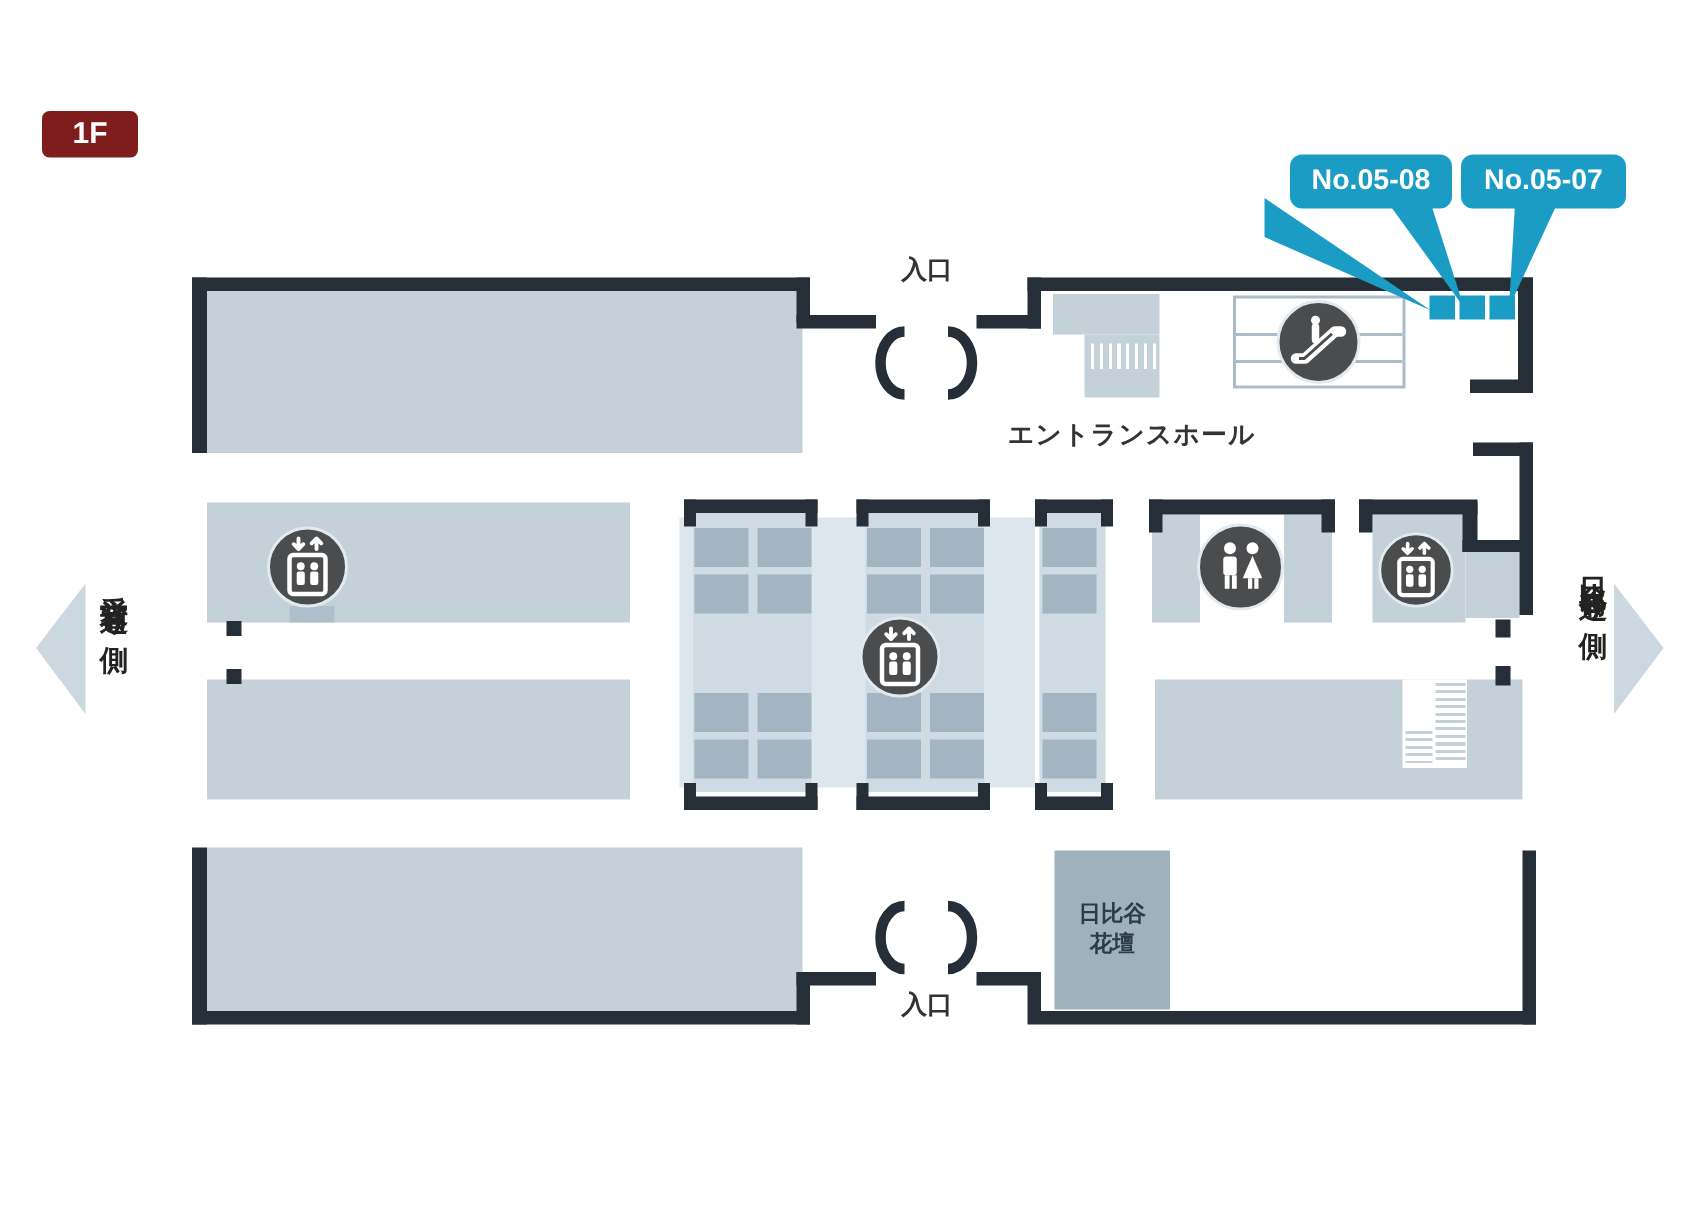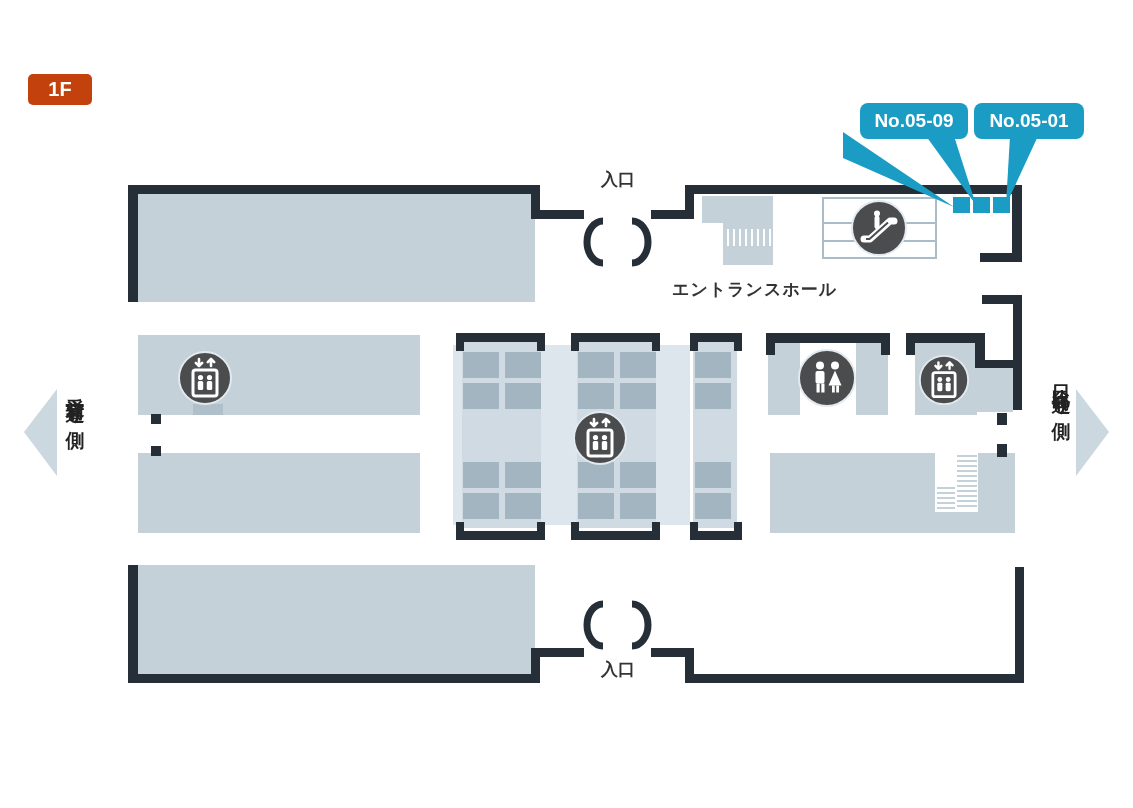--- a/index.html
+++ b/index.html
@@ -14,21 +14,21 @@
   .hatchv{position:absolute;background:repeating-linear-gradient(90deg,#ffffff 0,#ffffff 2px,rgba(0,0,0,0) 2px,rgba(0,0,0,0) 6px);}
   .stairs{position:absolute;background:#ffffff;}
   .stripes{position:absolute;background:repeating-linear-gradient(180deg,#c5d1d9 0,#c5d1d9 2px,#ffffff 2px,#ffffff 5px);}
   .escbox{position:absolute;background:#ffffff;border:2px solid #a9bcc7;box-sizing:border-box;}
   .escline{position:absolute;background:#a9bcc7;}
   .adsq{position:absolute;background:#1b9cc4;}
   .callout{position:absolute;background:#1b9cc4;color:#fff;font-weight:bold;font-size:19px;display:flex;align-items:center;justify-content:center;border-radius:8px;}
   .icon{position:absolute;}
   .jp{position:absolute;color:#333;font-weight:600;}
   .vtext{writing-mode:vertical-rl;text-orientation:upright;font-size:19px;letter-spacing:3px;color:#222;}
-  .badge{position:absolute;background:#c2410c;color:#fff;font-weight:bold;font-size:20px;display:flex;align-items:center;justify-content:center;border-radius:5px;}
+  .badge{position:absolute;background:#7f1d1d;color:#fff;font-weight:bold;font-size:20px;display:flex;align-items:center;justify-content:center;border-radius:5px;}
   svg.overlay{position:absolute;left:0;top:0;pointer-events:none;}
 </style>
 </head>
 <body>
 
 <div class="stage">
 
   <div class="room" style="left:138px;top:194px;width:397px;height:108px"></div>
 
   <div class="room" style="left:702px;top:196px;width:71px;height:27px"></div>
@@ -75,20 +75,24 @@
   <div class="room" style="left:856px;top:343px;width:32px;height:72px"></div>
   <div class="room" style="left:915px;top:343px;width:62px;height:72px"></div>
   <div class="room" style="left:977px;top:368px;width:36px;height:44px"></div>
 
   <div class="room" style="left:770px;top:453px;width:245px;height:80px"></div>
   <div class="stairs" style="left:935px;top:453px;width:43px;height:59px"></div>
   <div class="stripes" style="left:957px;top:455px;width:20px;height:55px"></div>
   <div class="stripes" style="left:937px;top:487px;width:18px;height:24px"></div>
 
   <div class="room" style="left:138px;top:565px;width:397px;height:109px"></div>
+  <div class="store" style="left:703px;top:567px;width:77px;height:106px;font-size:15px;line-height:1.35">
+    <span>日比谷</span>
+    <span>花壇</span>
+  </div>
 
   <div class="w" style="left:128px;top:185px;width:412px;height:9px"></div>
   <div class="w" style="left:128px;top:185px;width:10px;height:117px"></div>
   <div class="w" style="left:531px;top:185px;width:9px;height:30px"></div>
   <div class="w" style="left:531px;top:210px;width:53px;height:9px"></div>
   <div class="w" style="left:651px;top:210px;width:43px;height:9px"></div>
   <div class="w" style="left:685px;top:185px;width:9px;height:34px"></div>
   <div class="w" style="left:685px;top:185px;width:337px;height:9px"></div>
   <div class="w" style="left:1012px;top:185px;width:10px;height:77px"></div>
   <div class="w" style="left:980px;top:253px;width:42px;height:9px"></div>
@@ -145,24 +149,24 @@
     <path d="M 603,221 A 16,21 0 0 0 603,263" stroke="#262f37" stroke-width="7" fill="none"></path>
     <path d="M 632,221 A 16,21 0 0 1 632,263" stroke="#262f37" stroke-width="7" fill="none"></path>
     <path d="M 603,604 A 16,21 0 0 0 603,646" stroke="#262f37" stroke-width="7" fill="none"></path>
     <path d="M 632,604 A 16,21 0 0 1 632,646" stroke="#262f37" stroke-width="7" fill="none"></path>
 
     <polygon points="57,389 57,476 24,432" fill="#ccd8e0"></polygon>
     <polygon points="1076,389 1076,476 1109,432" fill="#ccd8e0"></polygon>
   </svg>
 
   <div class="callout" style="left:860px;top:103px;width:108px;height:36px">
-    <span>No.05-09</span>
+    <span>No.05-08</span>
   </div>
   <div class="callout" style="left:974px;top:103px;width:110px;height:36px">
-    <span>No.05-01</span>
+    <span>No.05-07</span>
   </div>
 
   <div class="icon" style="left:850px;top:199px;width:58px;height:58px">
     <svg width="58" height="58" viewBox="0 0 58 58">
       <circle cx="29" cy="29" r="27" fill="#4a4c4e" stroke="#e3eaef" stroke-width="2"></circle>
       <path d="M14 40 h6 L40 22 h4" stroke="#fff" stroke-width="7" fill="none" stroke-linecap="round" stroke-linejoin="round"></path>
       <path d="M16 40 h3.5 L38 23.5" stroke="#4a4c4e" stroke-width="2" fill="none"></path>
       <circle cx="27" cy="14.5" r="3" fill="#fff"></circle>
       <path d="M27 19 v8.5" stroke="#fff" stroke-width="5" stroke-linecap="round"></path>
     </svg>

